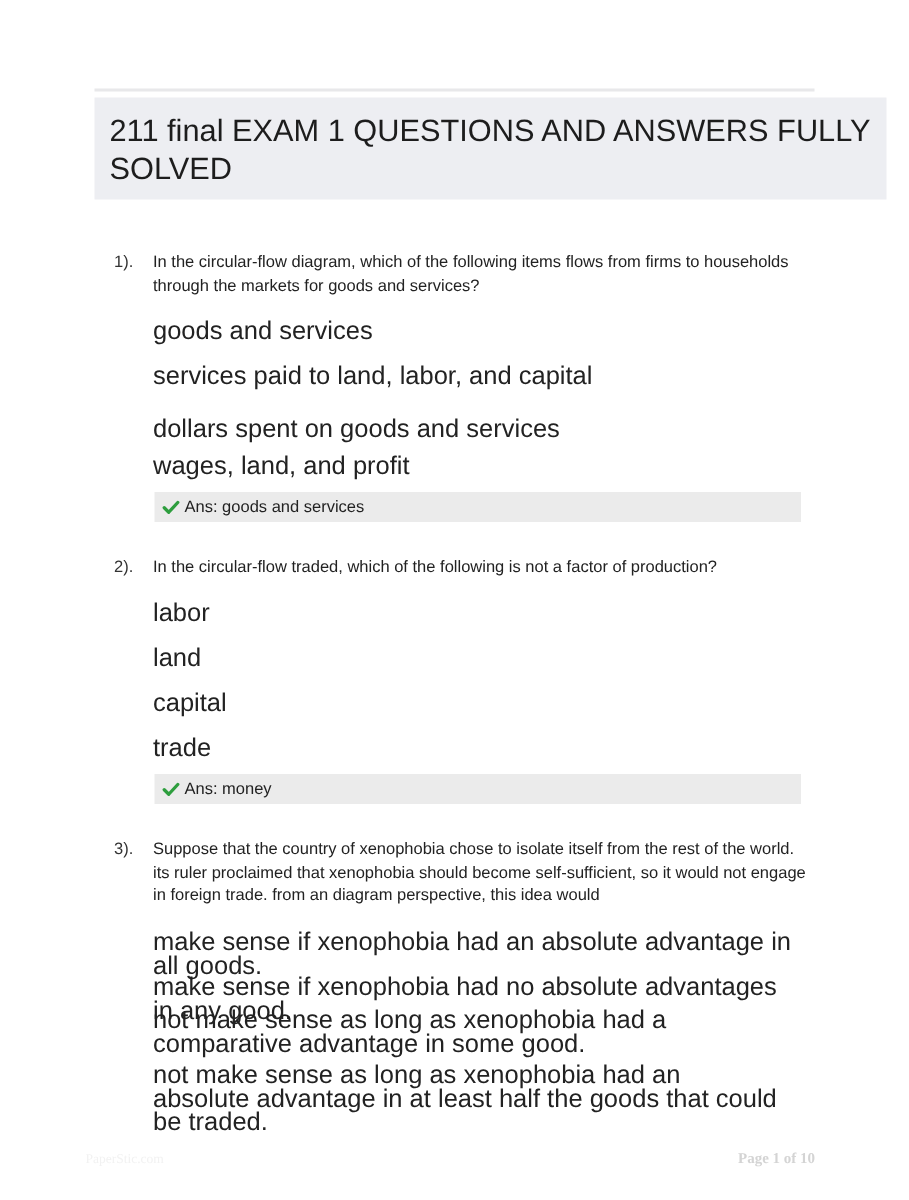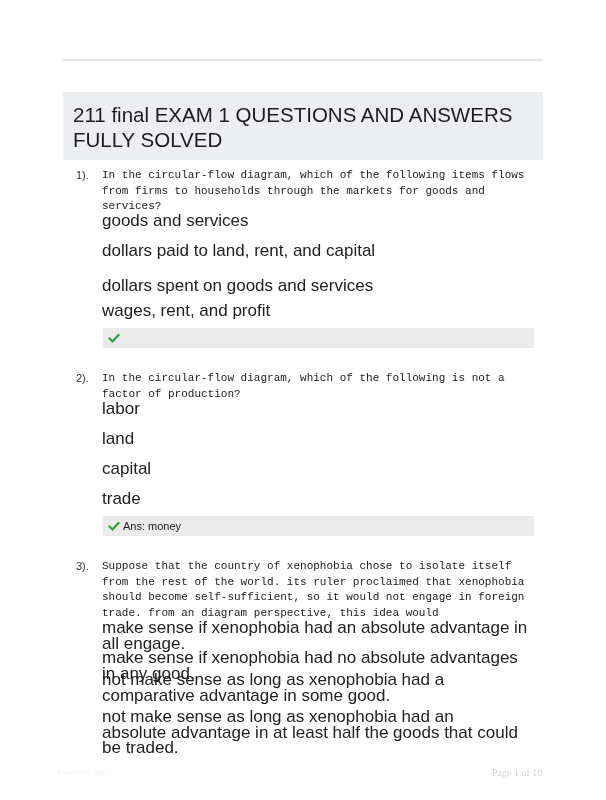--- a/index.html
+++ b/index.html
@@ -1,69 +1,70 @@
 <!DOCTYPE html>
 <html><head>
 <meta charset="utf-8">
 <style>
   html, body { margin: 0; padding: 0; background: #ffffff; }
   body { width: 606px; height: 800px; position: relative; overflow: hidden;
          font-family: "Liberation Sans", "DejaVu Sans", sans-serif; color: #222; }
   .top-rule { position: absolute; left: 63px; top: 59px; width: 480px; height: 2px; background: #e8e8ea; }
-  .title-box { position: absolute; left: 63px; top: 92px; width: 480px; height: 68px; background: #edeef2; box-sizing: border-box; padding: 10px 10px 0 10px; }
+  .title-box { position: absolute; left: 63px; top: 65px; width: 528px; height: 68px; background: #edeef2; box-sizing: border-box; padding: 10px 10px 0 10px; }
   .title { font-size: 20.5px; line-height: 25px; color: #1d1d1d; margin: 0; font-weight: normal; }
   .qnum { position: absolute; left: 76px; font-size: 11px; color: #333; }
-  .qtext { position: absolute; left: 102px; width: 430px; font-size: 11px; line-height: 15.5px; color: #222; font-family: Liberation Mono, monospace; }
+  .qtext { position: absolute; left: 102px; width: 430px; font-size: 11px; line-height: 15.5px; color: #222; }
   .opt { position: absolute; left: 102px; width: 430px; font-size: 17px; line-height: 15.5px; color: #222; }
   .ans { position: absolute; left: 103px; width: 431px; height: 20px; background: #ebebeb; font-size: 11px; line-height: 20px; color: #222; box-sizing: border-box; padding-left: 5px; display: flex; align-items: center; }
   .check { display: inline-block; width: 12px; height: 12px; margin-right: 3px; }
   .footer-left { position: absolute; left: 57px; top: 767px; font-size: 9px; color: #f2f2f2; font-family: "Liberation Serif", serif; }
-  .footer-right { position: absolute; left: 492px; top: 767px; font-size: 10px; color: #d4d4d4; font-family: "Liberation Serif", serif; }
+  .footer-right { position: absolute; left: 492px; top: 767px; font-size: 10px; color: #d4d4d4; font-family: "Liberation Serif", serif; font-weight: bold; }
 </style>
 </head>
 <body>
 
 <div class="top-rule"></div>
 
 <div class="title-box">
   <h1 class="title">211 final EXAM 1 QUESTIONS AND ANSWERS FULLY SOLVED</h1>
 </div>
 
 <div>
   <span class="qnum" style="top:169px">1).</span>
   <div class="qtext" style="top:168px">In the circular-flow diagram, which of the following items flows from firms to households through the markets for goods and services?</div>
   <div class="opt" style="top:213px">goods and services</div>
-  <div class="opt" style="top:243px">dollars paid to land, rent, and capital</div>
+  <div class="opt" style="top:243px">services paid to land, labor, and capital</div>
   <div class="opt" style="top:278px">dollars spent on goods and services</div>
-  <div class="opt" style="top:303px">wages, rent, and profit</div>
+  <div class="opt" style="top:303px">wages, land, and profit</div>
   <div class="ans" style="top:328px">
     <svg class="check" viewBox="0 0 12 12">
         <path d="M1.5 6.5 L4.5 9.5 L10.5 3" stroke="#2e9e3e" stroke-width="2.2" fill="none" stroke-linecap="round" stroke-linejoin="round"></path>
       </svg>
+    <span>Ans: goods and services</span>
   </div>
 </div>
 
 <div>
   <span class="qnum" style="top:372px">2).</span>
-  <div class="qtext" style="top:371px">In the circular-flow diagram, which of the following is not a factor of production?</div>
+  <div class="qtext" style="top:371px">In the circular-flow traded, which of the following is not a factor of production?</div>
   <div class="opt" style="top:401px">labor</div>
   <div class="opt" style="top:431px">land</div>
   <div class="opt" style="top:461px">capital</div>
   <div class="opt" style="top:491px">trade</div>
   <div class="ans" style="top:516px">
     <svg class="check" viewBox="0 0 12 12">
         <path d="M1.5 6.5 L4.5 9.5 L10.5 3" stroke="#2e9e3e" stroke-width="2.2" fill="none" stroke-linecap="round" stroke-linejoin="round"></path>
       </svg>
     <span>Ans: money</span>
   </div>
 </div>
 
 <div>
   <span class="qnum" style="top:560px">3).</span>
   <div class="qtext" style="top:559px; width:440px">Suppose that the country of xenophobia chose to isolate itself from the rest of the world. its ruler proclaimed that xenophobia should become self-sufficient, so it would not engage in foreign trade. from an diagram perspective, this idea would</div>
-  <div class="opt" style="top:620px">make sense if xenophobia had an absolute advantage in all engage.</div>
+  <div class="opt" style="top:620px">make sense if xenophobia had an absolute advantage in all goods.</div>
   <div class="opt" style="top:650px">make sense if xenophobia had no absolute advantages in any good.</div>
   <div class="opt" style="top:672px">not make sense as long as xenophobia had a comparative advantage in some good.</div>
   <div class="opt" style="top:709px; width:420px">not make sense as long as xenophobia had an absolute advantage in at least half the goods that could be traded.</div>
 </div>
 
 <div class="footer-left">PaperStic.com</div>
 <div class="footer-right">Page 1 of 10</div>
 
 </body></html>

